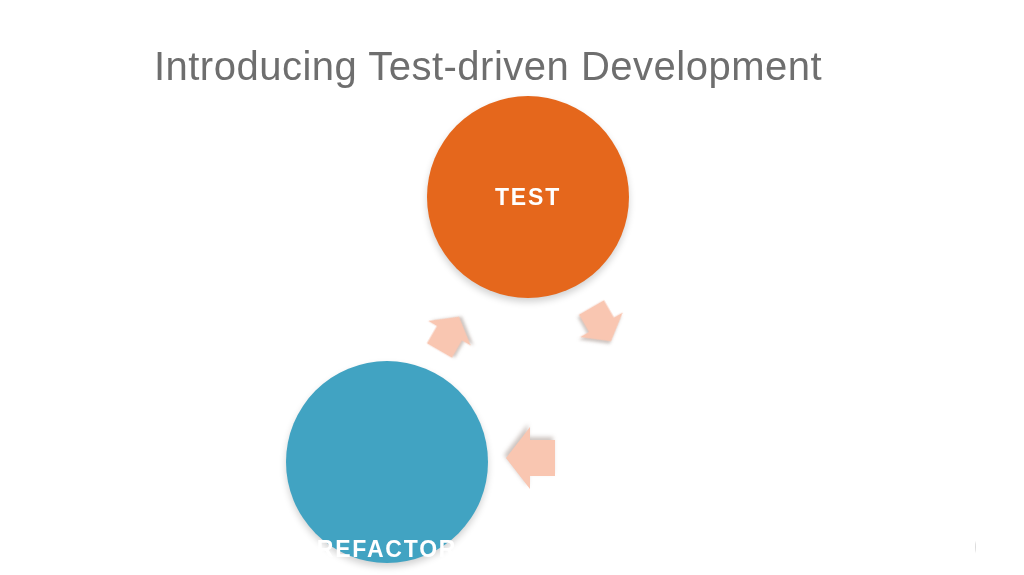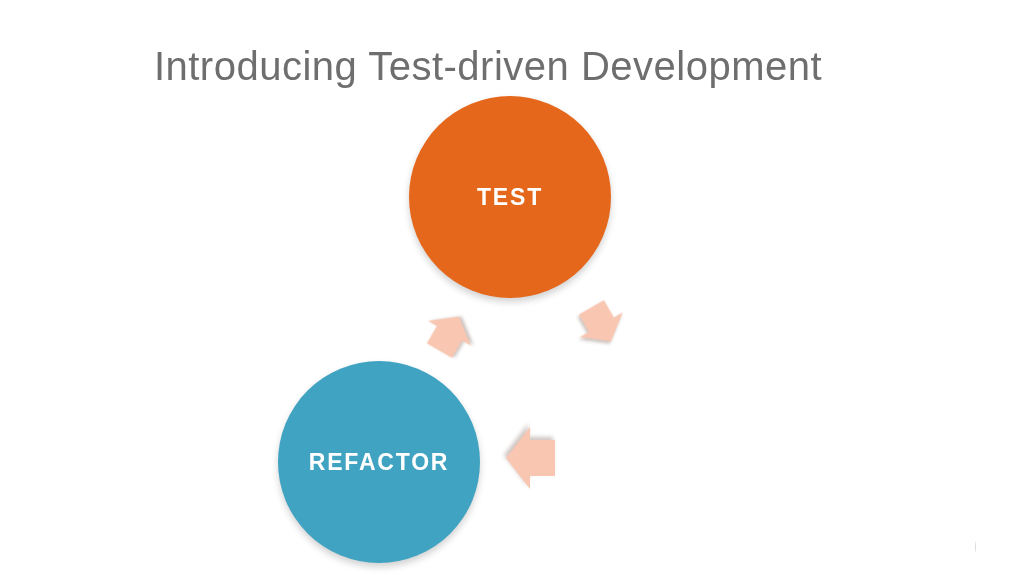--- a/index.html
+++ b/index.html
@@ -37,22 +37,22 @@
     align-items: center;
     justify-content: center;
     box-shadow: 0 4px 7px rgba(0,0,0,0.18);
   }
   .circle .label {
     color: #ffffff;
     font-size: 23px;
     font-weight: 700;
     letter-spacing: 1.8px;
   }
-  .circle-test     { left: 409px; top: 96px;  }
-  .circle-refactor { left: 278px; top: 361px; }
+  .circle-test     { left: 427px; top: 96px;  }
+  .circle-refactor { left: 286px; top: 361px; align-items: flex-end; }
   .circle-code     { left: 582px; top: 361px; }
 
   .arrow {
     position: absolute;
     width: 70px;
     height: 70px;
     overflow: visible;
     filter: drop-shadow(2px 3px 2px rgba(90,60,45,0.30));
   }
   .arrow-refactor-to-test { left: 414px; top: 299px; transform: rotate(-60deg) scale(0.8); }

